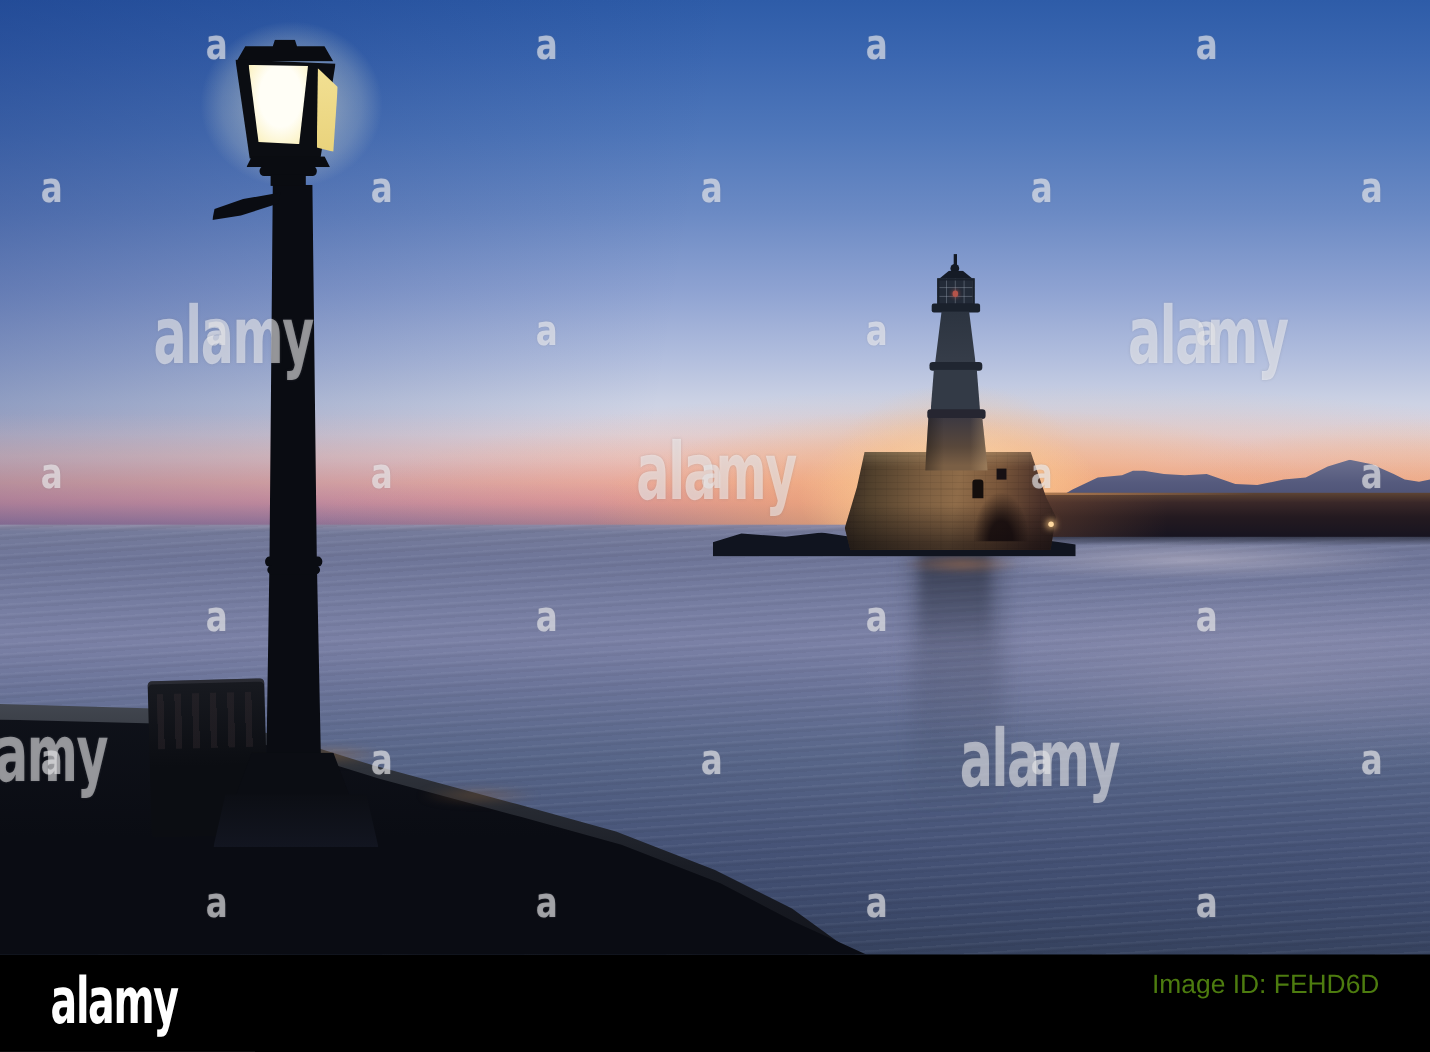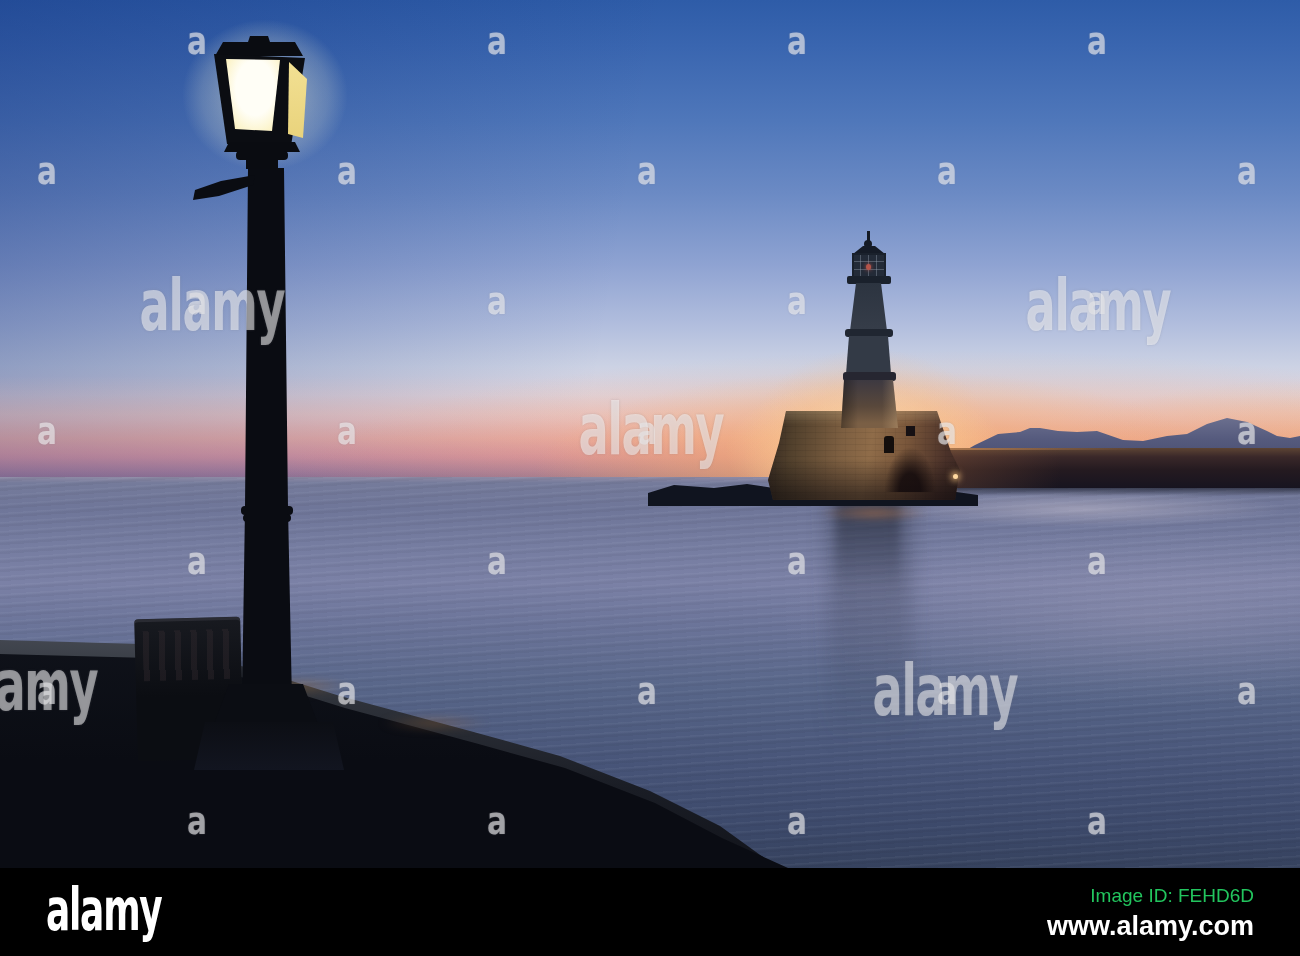--- a/index.html
+++ b/index.html
@@ -161,21 +161,21 @@
     font-family:"DejaVu Sans",sans-serif;font-weight:bold;font-size:72px;letter-spacing:-2px;
     color:rgba(255,255,255,0.5);text-shadow:0 0 3px rgba(120,120,130,0.3);}
 
   
   .footer{position:absolute;left:0;top:868px;width:1300px;height:88px;background:#000;}
   .footer-logo{position:absolute;left:46px;top:10px;display:inline-block;
     transform:scaleX(0.62);transform-origin:left center;
     font-family:"DejaVu Sans",sans-serif;font-weight:bold;font-size:58px;
     letter-spacing:-2px;color:#ffffff;line-height:64px;}
   .footer-right{position:absolute;right:46px;top:14px;text-align:right;}
-  .footer-id{font-size:19px;color:#22c55e;line-height:28px;font-weight:400;}
+  .footer-id{font-size:24px;color:#4d7c0f;line-height:28px;font-weight:400;}
   .footer-url{font-size:27px;color:#ffffff;line-height:32px;font-weight:bold;}
 </style>
 </head>
 <body>
 
 <div class="stage">
   <div class="photo">
     <div class="sky"></div>
     <div class="sun-glow"></div>
     <div class="mountains"></div>
@@ -265,16 +265,15 @@
       <span class="wm-big" style="left: 1098px; top: 305px;">alamy</span>
       <span class="wm-big" style="left: 651px; top: 429px;">alamy</span>
       <span class="wm-big" style="left: 25px; top: 685px;">alamy</span>
       <span class="wm-big" style="left: 945px; top: 690px;">alamy</span>
     </div>
 
   <div class="footer">
     <span class="footer-logo">alamy</span>
     <div class="footer-right">
       <div class="footer-id">Image ID: FEHD6D</div>
-      <div class="footer-url">www.alamy.com</div>
     </div>
   </div>
 </div>
 
 </body></html>

